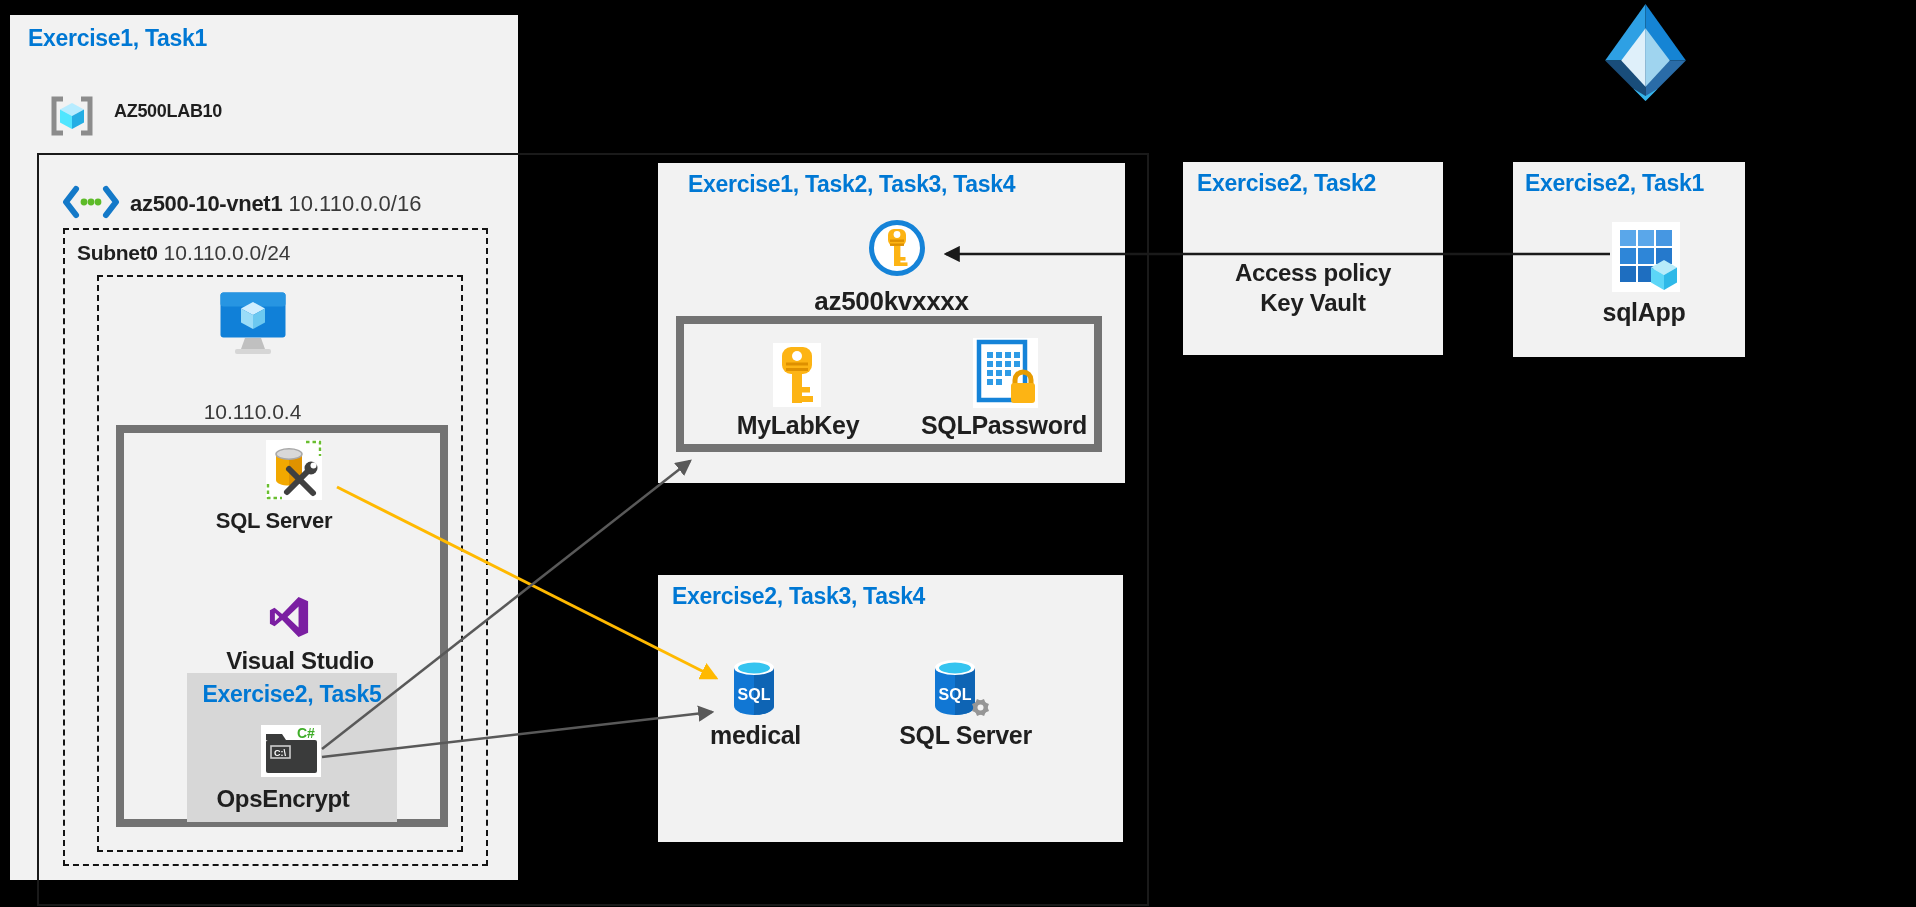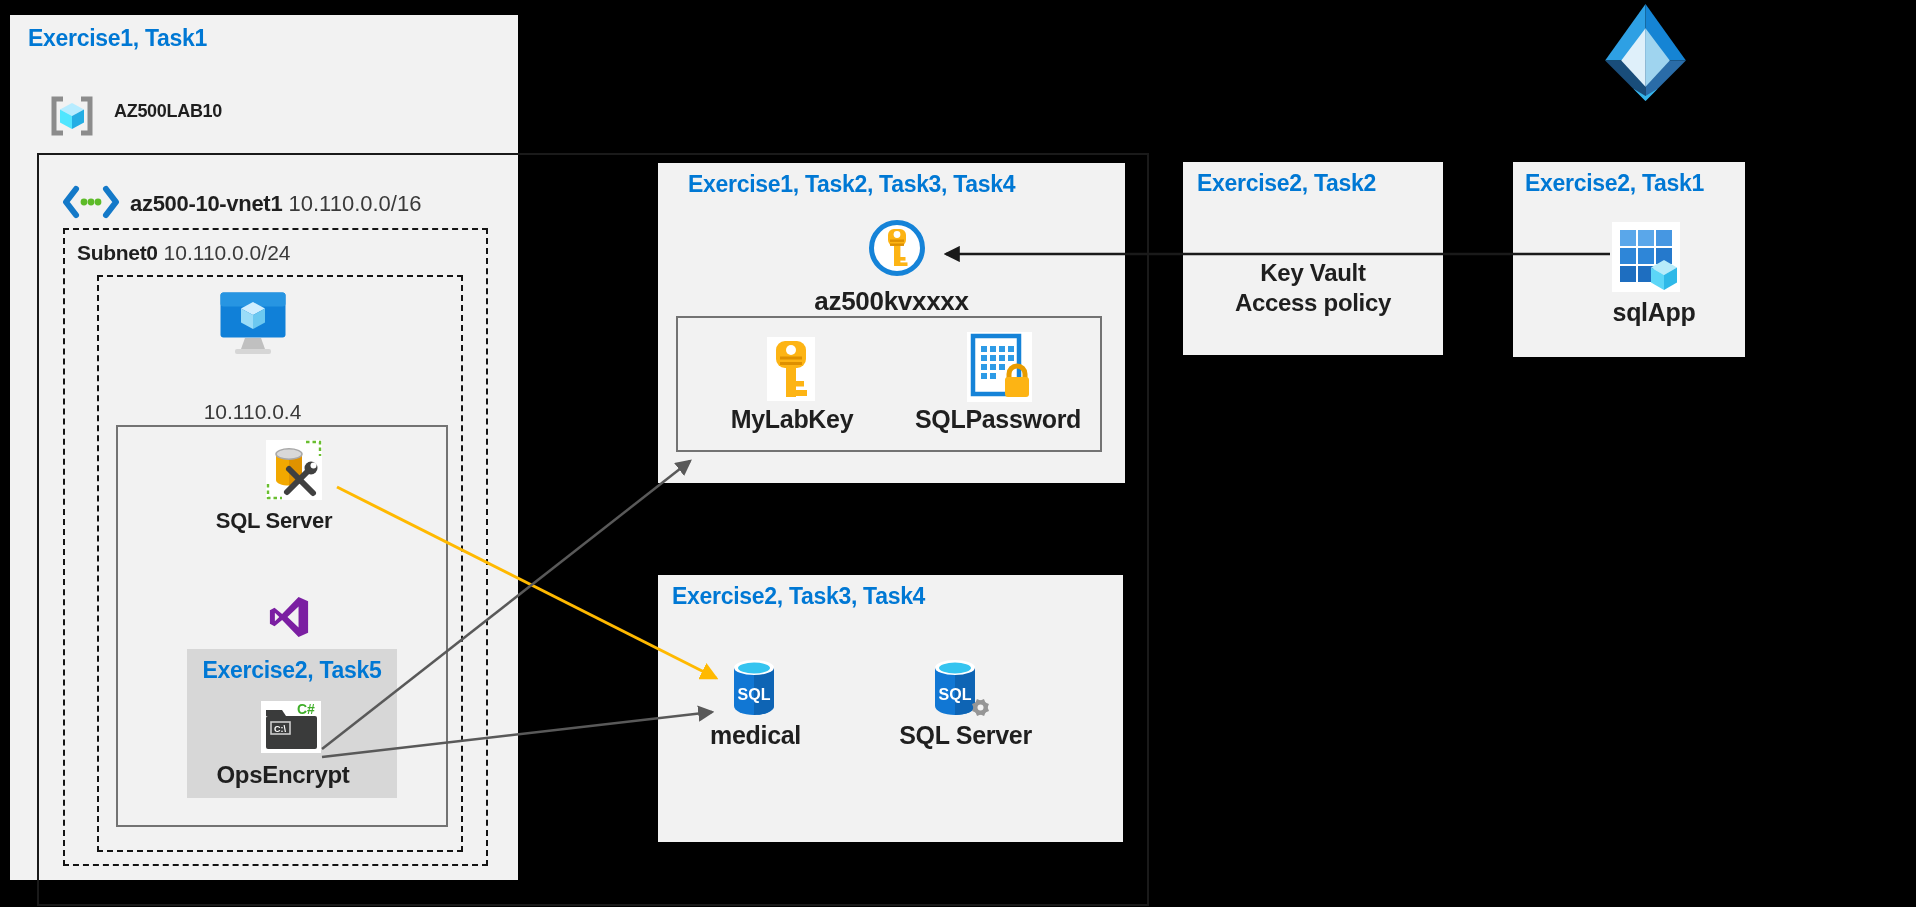--- a/index.html
+++ b/index.html
@@ -10,21 +10,21 @@
   html,body{margin:0;padding:0;background:var(--background);}
   body{font-family:"Liberation Sans","DejaVu Sans",sans-serif;}
   #canvas{position:relative;width:1916px;height:907px;background:var(--background);overflow:hidden;}
   .panel{position:absolute;background:var(--panel);}
   .title{position:absolute;color:var(--title-blue);font-weight:bold;font-size:23px;letter-spacing:-0.3px;white-space:nowrap;}
   .lbl{color:var(--text-dark);font-weight:bold;letter-spacing:-0.3px;}
   .muted{color:var(--text-muted);font-weight:normal;}
   .center{text-align:center;}
   .abs{position:absolute;}
   .dashedbox{position:absolute;border:2px dashed #141414;box-sizing:border-box;}
-  .solidbox{position:absolute;border:2px solid #737373;box-sizing:border-box;}
+  .solidbox{position:absolute;border:8px solid #737373;box-sizing:border-box;}
   #big-rect{position:absolute;left:37px;top:153px;width:1112px;height:753px;border:2px solid var(--line-dark);box-sizing:border-box;z-index:2;}
   #arrow-layer{position:absolute;left:0;top:0;z-index:10;pointer-events:none;}
   .iconbg{position:absolute;background:#ffffff;}
   svg text{font-family:"Liberation Sans","DejaVu Sans",sans-serif;}
 </style>
 </head>
 <body>
 
 <div id="canvas">
 
@@ -100,21 +100,21 @@
 
     <span class="abs" style="left:256px;top:581px;">
       <svg width="46" height="42" viewBox="0 0 24 22">
         <path fill-rule="evenodd" fill="#7b1fa2" d="M17,0.5 L22,2.7 V19.3 L17,21.5 L8.4,12.6 L4.4,15.8 L2,14.6 V7.4 L4.4,6.2 L8.4,9.4 Z
              M4.6,8.8 L4.6,13.2 L6.9,11 Z
              M11.2,11 L17,16.5 V5.5 Z"></path>
       </svg>
     </span>
     <div class="abs lbl center" style="left:140px;top:632px;width:300px;font-size:24px;">Visual Studio</div>
 
-    <div class="abs" style="left:177px;top:634px;width:210px;height:149px;background:var(--panel-gray);">
+    <div class="abs" style="left:177px;top:658px;width:210px;height:149px;background:var(--panel-gray);">
       <div class="title center" style="left:0;top:8px;width:210px;position:absolute;">Exercise2, Task5</div>
       <span class="iconbg" style="left:74px;top:52px;width:60px;height:52px;position:absolute;">
         <svg width="60" height="52" viewBox="0 0 60 52">
           <polygon points="5,15 5,9 21,9 25,15" fill="#3a3b3b"></polygon>
           <rect x="5" y="15" width="51" height="33" rx="2" fill="#3a3b3b"></rect>
           <rect x="10" y="21" width="19" height="12" fill="none" stroke="#cdcdcd" stroke-width="1.6"></rect>
           <text x="13" y="30.5" font-size="9" font-weight="bold" fill="#ffffff">C:\</text>
           <text x="36" y="13" font-size="14" font-weight="bold" fill="#3fae29">C#</text>
         </svg>
       </span>
@@ -207,22 +207,22 @@
           <circle cx="47.5" cy="48.5" r="3" fill="#f2f2f2"></circle>
         </g>
       </svg>
     </span>
     <div class="lbl center" style="left:200px;top:146px;width:215px;position:absolute;font-size:25px;">SQL Server</div>
   </div>
 
   <div class="panel" style="left:1183px;top:162px;width:260px;height:193px;z-index:3;">
     <div class="title" style="left:14px;top:8px;">Exercise2, Task2</div>
     <div class="abs lbl center" style="left:0;top:96px;width:260px;font-size:24px;line-height:30px;">
+      <div>Access policy</div>
       <div>Key Vault</div>
-      <div>Access policy</div>
     </div>
   </div>
 
   <div class="panel" style="left:1513px;top:162px;width:232px;height:195px;z-index:3;">
     <div class="title" style="left:12px;top:8px;">Exercise2, Task1</div>
     <span class="iconbg" style="left:99px;top:60px;width:68px;height:70px;position:absolute;">
       <svg width="68" height="70" viewBox="0 0 68 70">
         <g>
           <rect x="8" y="8" width="16" height="16" fill="#5aa7ea"></rect>
             <rect x="26" y="8" width="16" height="16" fill="#5aa7ea"></rect>
@@ -231,21 +231,21 @@
             <rect x="26" y="26" width="16" height="16" fill="#2e86d8"></rect>
             <rect x="44" y="26" width="16" height="16" fill="#2579cc"></rect>
           <rect x="8" y="44" width="16" height="16" fill="#1e6ec0"></rect>
             <rect x="26" y="44" width="16" height="16" fill="#1e6ec0"></rect>
         </g>
         <polygon points="52,38 65,45.5 52,53 39,45.5" fill="#b8ecfa"></polygon>
         <polygon points="39,45.5 52,53 52,68 39,60.5" fill="#5cd6f7"></polygon>
         <polygon points="65,45.5 52,53 52,68 65,60.5" fill="#2fb9e8"></polygon>
       </svg>
     </span>
-    <div class="abs lbl center" style="left:0;top:136px;width:262px;font-size:25px;padding-left:10px;">sqlApp</div>
+    <div class="abs lbl center" style="left:0;top:136px;width:262px;font-size:25px;">sqlApp</div>
   </div>
 
   <span class="abs" style="left:1593px;top:2px;z-index:5;">
     <svg width="105" height="101" viewBox="0 0 100 100">
       <polygon points="50,2 10,58 50,58" fill="#2ea0e4"></polygon>
       <polygon points="50,2 90,58 50,58" fill="#1584d4"></polygon>
       <polygon points="10,58 50,98 50,58" fill="#194d7a"></polygon>
       <polygon points="90,58 50,98 50,58" fill="#2a6ca8"></polygon>
       <polygon points="50,26 26,58 50,84" fill="#dff0fa"></polygon>
       <polygon points="50,26 74,58 50,84" fill="#9fd4ef"></polygon>

